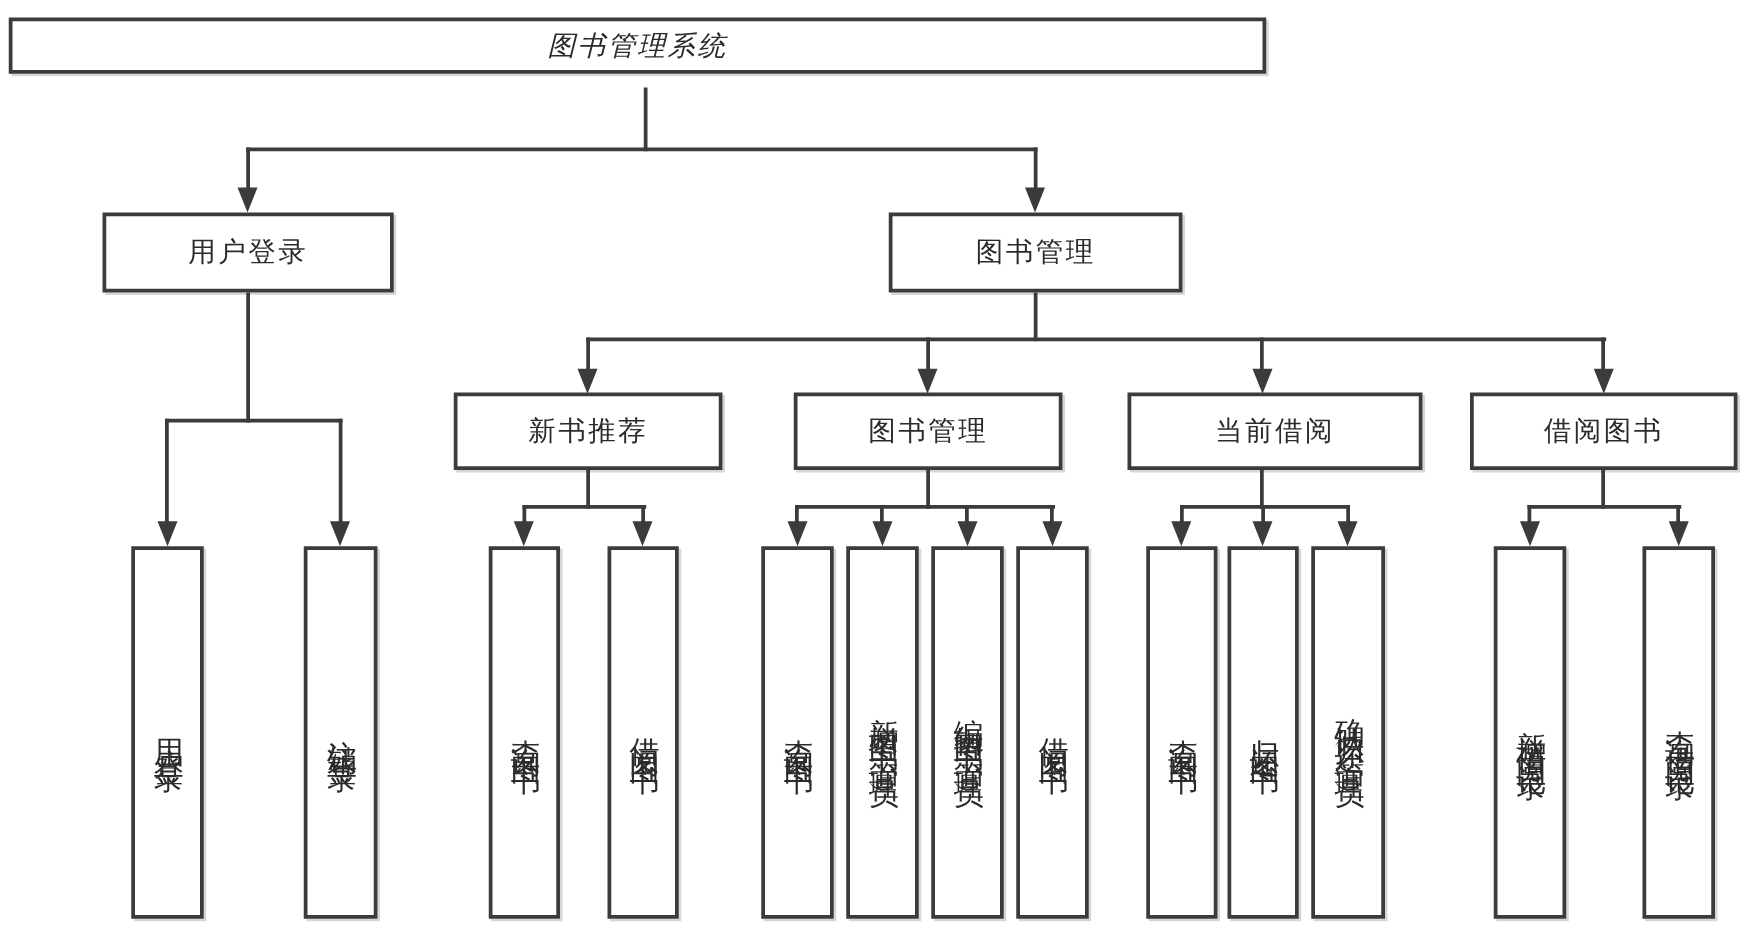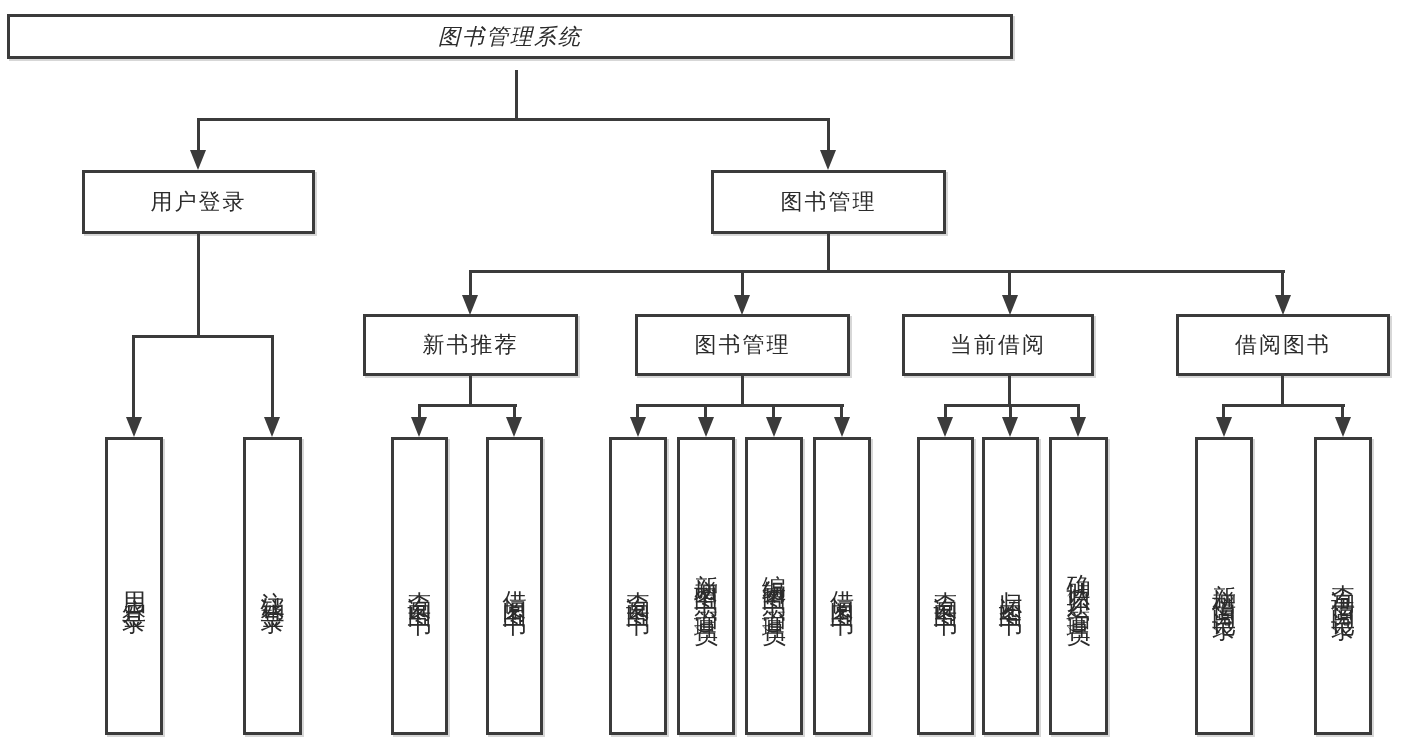--- a/index.html
+++ b/index.html
@@ -40,21 +40,21 @@
 
 <div class="stage">
 
   <div class="hbox" style="left:7px;top:14px;width:1006px;height:45px;font-style:italic;">图书管理系统</div>
 
   <div class="hbox" style="left:82px;top:170px;width:233px;height:64px;">用户登录</div>
   <div class="hbox" style="left:711px;top:170px;width:235px;height:64px;">图书管理</div>
 
   <div class="hbox" style="left:363px;top:314px;width:215px;height:62px;">新书推荐</div>
   <div class="hbox" style="left:635px;top:314px;width:215px;height:62px;">图书管理</div>
-  <div class="hbox" style="left:902px;top:314px;width:192px;height:62px;">当前借阅</div>
+  <div class="hbox" style="left:902px;top:314px;width:236px;height:62px;">当前借阅</div>
   <div class="hbox" style="left:1176px;top:314px;width:214px;height:62px;">借阅图书</div>
 
   <div class="vbox" style="left:105px;width:58px;">
     <span>用户登录</span>
   </div>
   <div class="vbox" style="left:243px;width:59px;">
     <span>注销登录</span>
   </div>
   <div class="vbox" style="left:391px;width:57px;">
     <span>查询图书</span>

